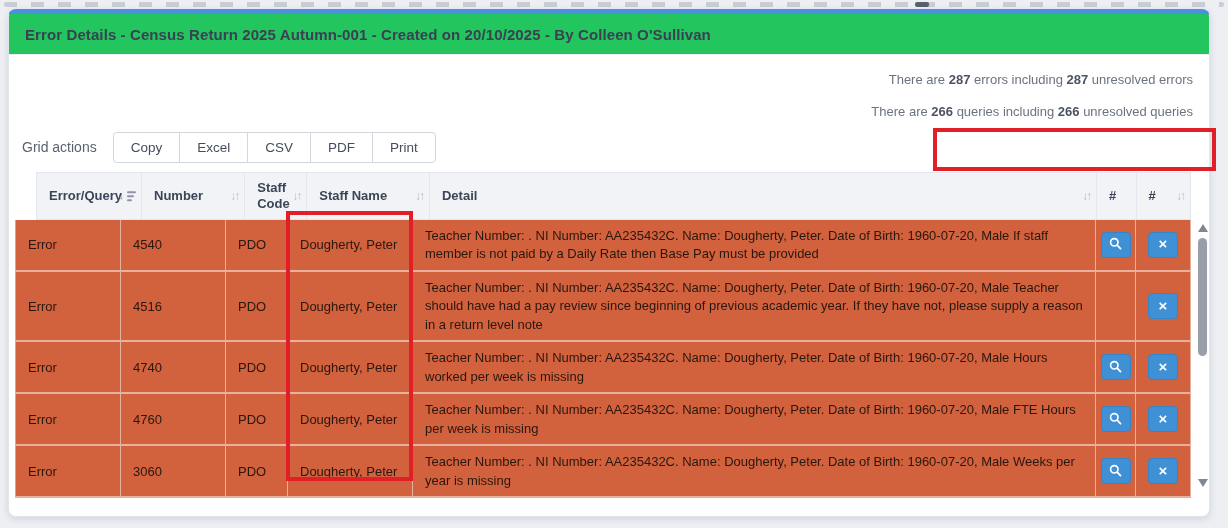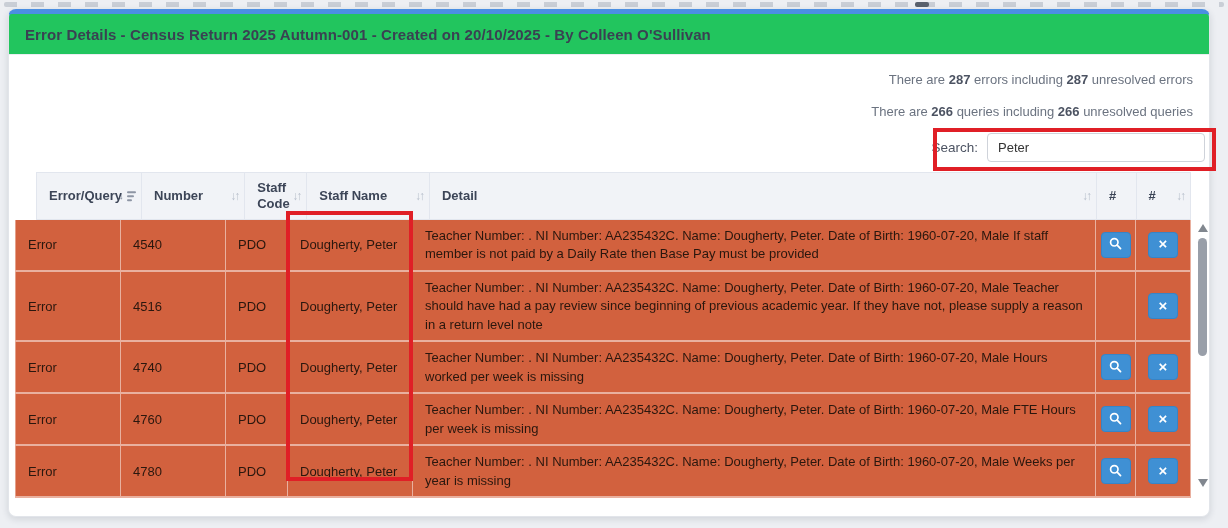--- a/index.html
+++ b/index.html
@@ -95,25 +95,31 @@
 
   <div class="card-header">
     <div class="card-title">Error Details - Census Return 2025 Autumn-001 - Created on 20/10/2025 - By Colleen O'Sullivan</div>
   </div>
 
   <div class="summary">
     <p><span>There are </span><b>287</b><span> errors including </span><b>287</b><span> unresolved errors</span></p>
     <p><span>There are </span><b>266</b><span> queries including </span><b>266</b><span> unresolved queries</span></p>
   </div>
 
-
-  <div class="search-area">
-    <span class="search-label">Search:</span>
-    <input type="text" value="Peter" style="">
-  </div>
+  <div class="toolbar">
+    <span class="toolbar-label">Grid actions</span>
+    <div class="btn-group">
+        <button>Copy</button>
+        <button>Excel</button>
+        <button>CSV</button>
+        <button>PDF</button>
+        <button>Print</button>
+      </div>
+  </div>
+
 
   <div class="table-wrap">
     <div class="thead">
       <div class="th c0">
         <span>Error/Query</span>
         <span class="sort-amount">
             <span class="arrow">↓</span>
             <span class="bars">
               <i></i>
               <i></i>
@@ -221,21 +227,21 @@
     </div>
     <div class="td c6">
       <button class="btn-act act-resolve">
               <span class="x">×</span>
             </button>
     </div>
   </div>
 
   <div class="trow">
     <div class="td c0">Error</div>
-    <div class="td c1">4780</div>
+    <div class="td c1">3060</div>
     <div class="td c2">PDO</div>
     <div class="td c3">Dougherty, Peter</div>
     <div class="td c4">Teacher Number: . NI Number: AA235432C. Name: Dougherty, Peter. Date of Birth: 1960-07-20, Male Weeks per year is missing</div>
     <div class="td c5">
       <button class="btn-act act-view">
               <span><svg width="13" height="13" viewBox="0 0 14 14">
                   <circle cx="5.7" cy="5.7" r="4" fill="none" stroke="#fff" stroke-width="1.8"></circle>
                   <line x1="8.8" y1="8.8" x2="12.4" y2="12.4" stroke="#fff" stroke-width="1.9" stroke-linecap="round"></line>
                 </svg></span>
             </button>

